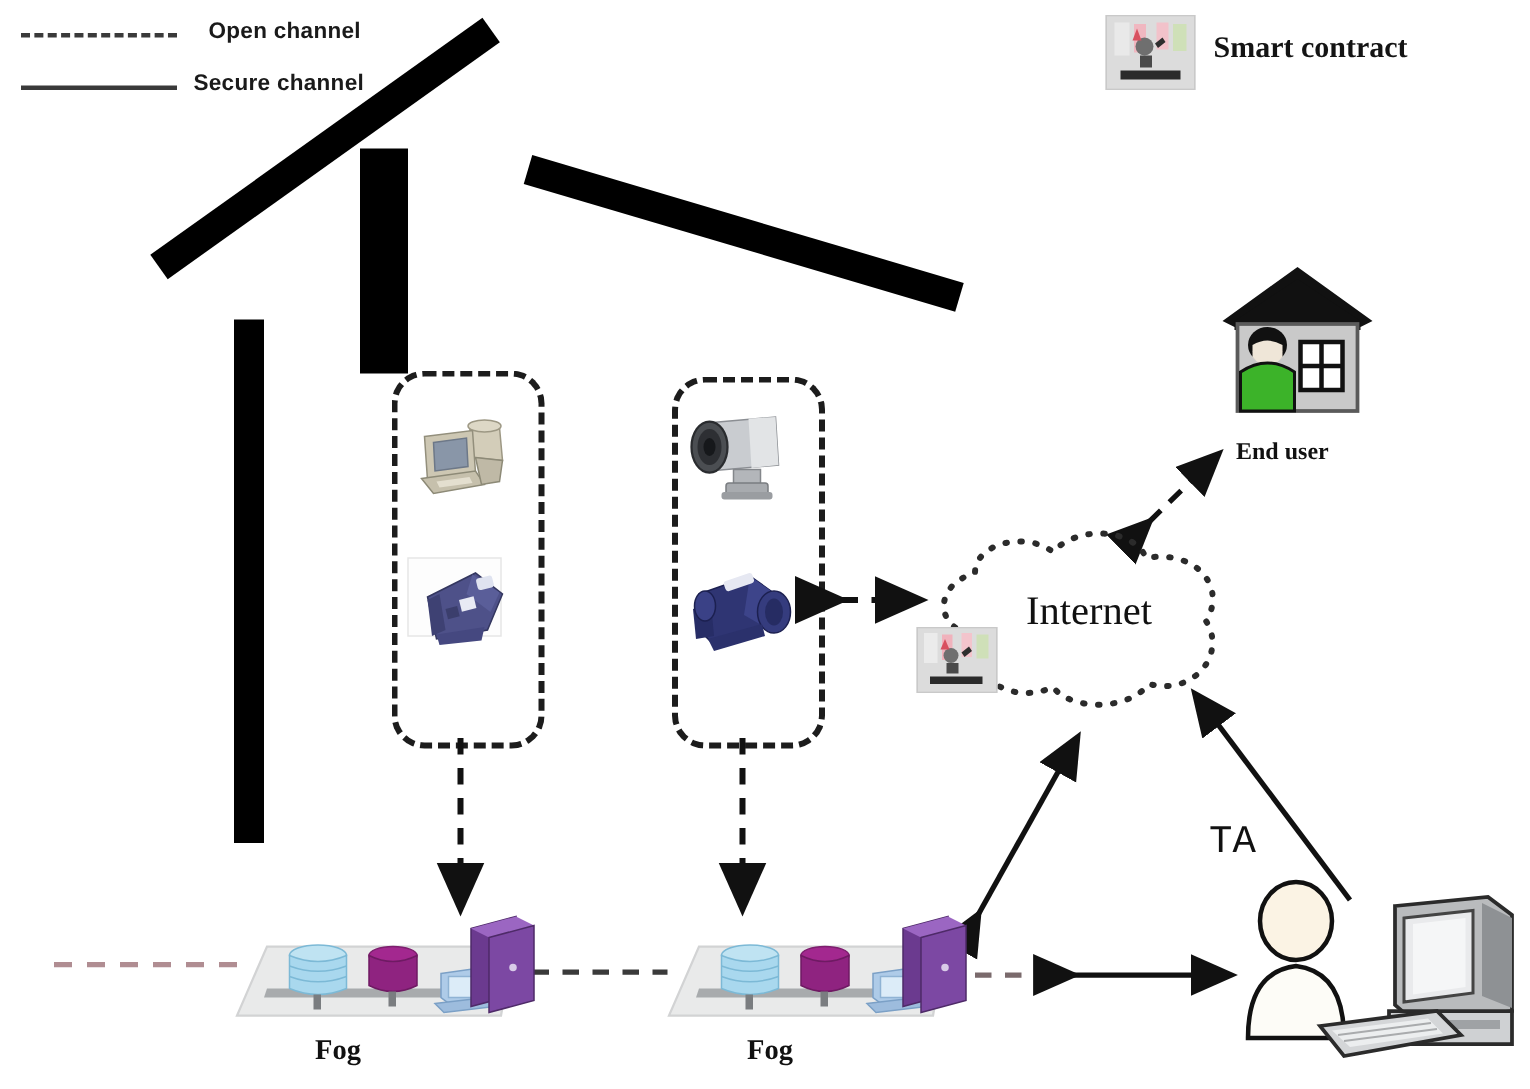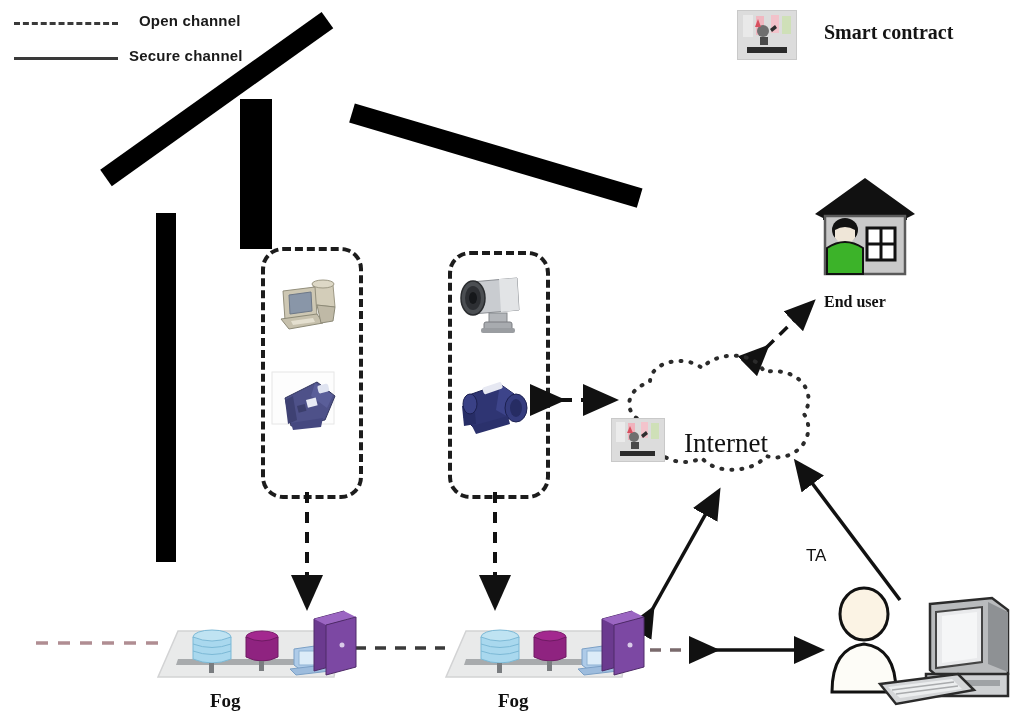--- a/index.html
+++ b/index.html
@@ -18,21 +18,21 @@
     letter-spacing:.2px;white-space:nowrap;
   }
   .legend-dash{
     position:absolute;height:0;border-top:3px dashed #3a3a3a;
   }
   .legend-solid{
     position:absolute;height:0;border-top:3px solid #3a3a3a;
   }
   .sc-legend-label{
     font-family:"Liberation Serif", serif;
-    font-weight:bold;font-size:20px;color:#141414;white-space:nowrap;margin-left:15px;
+    font-weight:bold;font-size:20px;color:#141414;white-space:nowrap;
   }
 
   
   .sc-chip{
     position:absolute;background:#dedede;border:1px solid #c9c9c9;
     overflow:hidden;
   }
 
   
   .house-part{position:absolute;background:#000;}
@@ -46,25 +46,25 @@
   }
 
   
   .node-label{
     font-family:"Liberation Serif", serif;
     font-weight:bold;font-size:19px;color:#111;
     text-align:left;white-space:nowrap;
   }
   .internet-label{
     font-family:"Liberation Serif", serif;
-    font-size:27px;color:#111;white-space:nowrap;margin-top:36px;
+    font-size:27px;color:#111;white-space:nowrap;
   }
   .ta-label{
-    font-family:Liberation Sans, sans-serif;
-    font-size:17px;color:#111;white-space:nowrap;
+    font-family:Liberation Mono, monospace;
+    font-size:26px;color:#111;white-space:nowrap;
   }
   .enduser-label{
     font-family:"Liberation Serif", serif;
     font-weight:bold;font-size:16px;color:#111;white-space:nowrap;text-align:right;
   }
 
   svg{overflow:visible;}
 </style>
 </head>
 <body>

